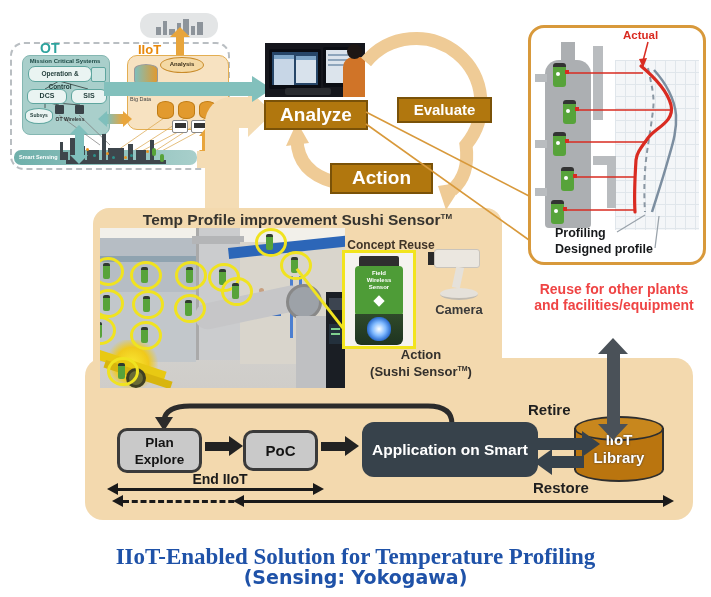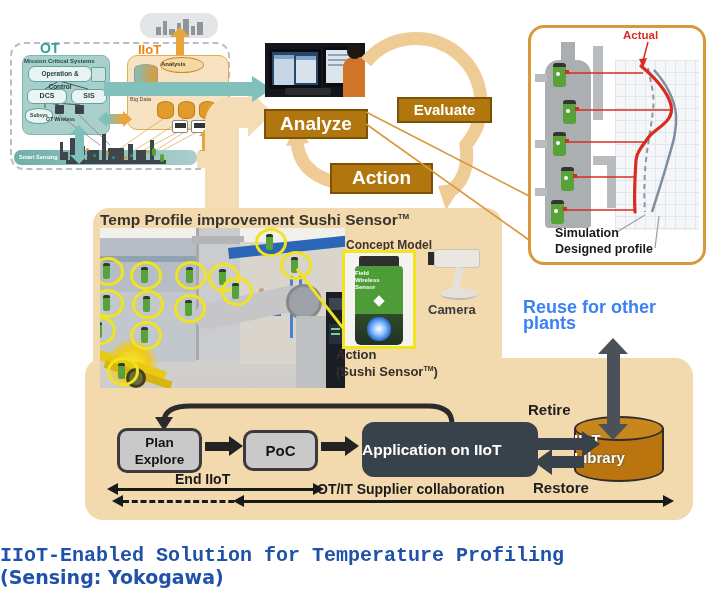--- a/index.html
+++ b/index.html
@@ -1,21 +1,21 @@
 <!DOCTYPE html>
 <html><head>
 <meta charset="utf-8">
 <style>
   html,body{margin:0;padding:0;background:#fff}
   #stage{position:relative;width:711px;height:597px;background:#fff;
          font-family:"Liberation Sans",sans-serif;overflow:hidden}
   .a{position:absolute}
   .tri{position:absolute;width:0;height:0}
   .b{font-weight:bold}
-  .c{}
+  .c{text-align:center}
   .pre{white-space:pre-line}
   svg{position:absolute;overflow:visible}
   
   .pill{position:absolute;background:#EAF4F2;border:1px solid #5FA69F;border-radius:7px;
         text-align:center;font-weight:bold;color:#1F3B38}
   .ocyl{position:absolute;background:#E29A2E;border:1px solid #C07C14;border-radius:50%/30%}
   .mon{position:absolute;background:#fff;border:1px solid #888;border-radius:2px}
   .mon span{display:block;margin:1.5px;height:5px;background:#333}
   
   .cyc{position:absolute;background:#B1770E;border:2px solid #7A5208;color:#fff;
@@ -159,21 +159,21 @@
     <i class="a" style="left:82px;top:1px;width:15px;height:15px;background:#1E1714;border-radius:50%"></i>
   </div>
 
   <svg style="left:0;top:0;width:711px;height:597px;z-index:4" viewBox="0 0 711 597">
     <path d="M 366 62 A 55 55 0 0 1 466 145 Q 470 175 452 190" stroke="#EFCB96" stroke-width="13" fill="none"></path>
     <polygon points="438,186 464,182 446,210" fill="#EFCB96"></polygon>
     <path d="M 334 182 Q 298 172 297 140" stroke="#EFCB96" stroke-width="13" fill="none"></path>
     <polygon points="286,146 309,143 297,122" fill="#EFCB96"></polygon>
   </svg>
 
-  <div class="cyc" style="left:264px;top:109px;width:100px;height:26px;font-size:19px;line-height:25px;z-index:5">Analyze</div>
+  <div class="cyc" style="left:264px;top:100px;width:100px;height:26px;font-size:19px;line-height:25px;z-index:5">Analyze</div>
   <div class="cyc" style="left:330px;top:163px;width:99px;height:27px;font-size:19px;line-height:26px;z-index:5">Action</div>
   <div class="cyc" style="left:397px;top:97px;width:91px;height:22px;font-size:15px;line-height:21px;z-index:5">Evaluate</div>
 
   <svg style="left:0;top:0;width:711px;height:597px;z-index:6" viewBox="0 0 711 597">
     <line x1="366" y1="112" x2="529" y2="196" stroke="#D8993B" stroke-width="1.6"></line>
     <line x1="366" y1="124" x2="529" y2="240" stroke="#D8993B" stroke-width="1.6"></line>
   </svg>
 
   <div class="a" style="left:528px;top:25px;width:178px;height:240px;background:#fff;border:3px solid #D8993B;border-radius:16px;z-index:7;box-sizing:border-box">
     <div class="a" style="left:84px;top:32px;width:84px;height:170px;background-color:#F4F6F8;background-image:linear-gradient(#E0E6EB 1px,transparent 1px),linear-gradient(90deg,#E0E6EB 1px,transparent 1px);background-size:10px 12px"></div>
@@ -203,21 +203,21 @@
       <rect x="32" y="179" width="4" height="4" fill="#D92B21"></rect>
       <path d="M117,40 C120,55 124,68 122,82 C120,100 117,115 115,132 C113,150 113,168 114,184" stroke="#8A97A3" stroke-width="2" stroke-dasharray="5,4" fill="none"></path>
       <path d="M123,42 C135,55 144,72 145,87 C146,104 141,118 137,132 C132,150 126,168 121,184" stroke="#7C8EA0" stroke-width="2.5" fill="none"></path>
       <path d="M110,38 C122,48 136,62 140,77 C144,94 124,100 117,110 C110,120 106,124 105,132 C104,148 103,168 104,184" stroke="#D92B21" stroke-width="3.2" fill="none" stroke-linecap="round"></path>
       <line x1="117" y1="14" x2="112" y2="33" stroke="#D92B21" stroke-width="1.5"></line>
       <polygon points="108,31 116,30 112,40" fill="#D92B21"></polygon>
       <line x1="86" y1="204" x2="114" y2="187" stroke="#99A2AA" stroke-width="1.2"></line>
       <line x1="124" y1="220" x2="128" y2="188" stroke="#99A2AA" stroke-width="1.2"></line>
     </svg>
     <div class="a b" style="left:92px;top:1px;width:60px;font-size:11.5px;color:#D92B21;z-index:5">Actual</div>
-    <div class="a b" style="left:24px;top:198px;width:100px;font-size:12.5px;color:#17191B;z-index:5">Simulation</div>
+    <div class="a b" style="left:24px;top:198px;width:100px;font-size:12.5px;color:#17191B;z-index:5">Profiling</div>
     <div class="a b" style="left:24px;top:214px;width:130px;font-size:12.5px;color:#17191B;z-index:5">Designed profile</div>
   </div>
 
   <div class="a" style="left:93px;top:208px;width:409px;height:190px;background:#F3D9AE;border-radius:16px;z-index:2"></div>
   <div class="a" style="left:85px;top:358px;width:608px;height:162px;background:#F3D9AE;border-radius:18px;z-index:2"></div>
 
   <div class="a b c" style="left:100px;top:211px;width:395px;font-size:15.5px;color:#36342F;z-index:3">
     <span>Temp Profile improvement Sushi Sensor</span><sup style="font-size:8px">TM</sup>
   </div>
 
@@ -287,21 +287,21 @@
       <div class="ycircle" style="left: 180px; top: 22.5px;">
         <div class="ysensor"></div>
       </div>
       <div class="ycircle" style="left: 7px; top: 128.5px;">
         <div class="ysensor"></div>
       </div>
     </div>
 
   <div class="a" style="left:298px;top:268px;width:90px;height:3px;background:#F0E320;transform:rotate(52deg);transform-origin:0 0;z-index:4"></div>
 
-  <div class="a b c" style="left:346px;top:238px;width:90px;font-size:12px;color:#403428;z-index:4">Concept Model</div>
+  <div class="a b c" style="left:346px;top:238px;width:90px;font-size:12px;color:#403428;z-index:4">Concept Reuse</div>
   <div class="a" style="left:342px;top:250px;width:74px;height:99px;background:#F5F3EF;border:3px solid #F2E41E;z-index:4;box-sizing:border-box">
     <i class="a" style="left:14px;top:3px;width:40px;height:12px;background:#2F2F2F;border-radius:2px"></i>
     <i class="a" style="left:10px;top:13px;width:48px;height:50px;background:#4E9C37;border-radius:4px"></i>
     <div class="a b c pre" style="left:10px;top:17px;width:48px;font-size:6px;line-height:7px;color:#fff">Field
 Wireless
 Sensor</div>
     <i class="a" style="left:30px;top:44px;width:8px;height:8px;background:#fff;transform:rotate(45deg)"></i>
     <i class="a" style="left:10px;top:61px;width:48px;height:31px;background:linear-gradient(180deg,#2F4A2A,#1E3320);border-radius:0 0 6px 6px"></i>
     <i class="a" style="left:22px;top:64px;width:24px;height:24px;background:radial-gradient(circle,#FFF 0%,#7FB9FF 40%,#2F6FD0 68%,rgba(47,111,208,0) 75%)"></i>
   </div>
@@ -312,22 +312,23 @@
     <i class="a" style="left:26px;top:21px;width:8px;height:21px;background:#E5E1DA;transform:rotate(12deg)"></i>
     <i class="a" style="left:12px;top:42px;width:38px;height:10px;background:#E5E1DA;border-radius:50%;border-bottom:2px solid #C0BBB2"></i>
   </div>
   <div class="a b c" style="left:428px;top:302px;width:62px;font-size:13px;color:#3A3A3A;z-index:4">Camera</div>
 
   <div class="a b c" style="left:336px;top:348px;width:170px;font-size:13px;line-height:14px;color:#33302C;z-index:4">
     <div>Action</div>
     <div><span>(Sushi Sensor</span><sup style="font-size:7px">TM</sup><span>)</span></div>
   </div>
 
-  <div class="a b c" style="left:523px;top:299px;width:182px;font-size:18px;line-height:16px;color:#3b82f6;z-index:3">
+  <div class="a b c" style="left:523px;top:281px;width:182px;font-size:14px;line-height:16px;color:#ef4444;z-index:3">
     <div>Reuse for other plants</div>
+    <div>and facilities/equipment</div>
   </div>
   <div class="a" style="z-index:6">
     <div class="a" style="left:607px;top:352px;width:13px;height:74px;background:#4A5158"></div>
     <div class="tri" style="left:598px;top:338px;border-left:15px solid transparent;border-right:15px solid transparent;border-bottom:16px solid #4A5158"></div>
     <div class="tri" style="left:598px;top:424px;border-left:15px solid transparent;border-right:15px solid transparent;border-top:16px solid #4A5158"></div>
   </div>
 
   <svg style="left:0;top:0;width:711px;height:597px;z-index:5" viewBox="0 0 711 597">
     <path d="M 452 424 Q 452 406 428 406 L 190 406 Q 166 406 164 420" stroke="#2B2B2B" stroke-width="5" fill="none"></path>
     <polygon points="155,417 173,417 164,431" fill="#2B2B2B"></polygon>
@@ -337,21 +338,21 @@
 Explore</div>
   <div class="a" style="z-index:5">
     <div class="a" style="left:205px;top:442px;width:24px;height:9px;background:#222"></div>
     <div class="tri" style="left:229px;top:436px;border-top:10px solid trans parent;border-top:10px solid transparent;border-bottom:10px solid transparent;border-left:14px solid #222"></div>
   </div>
   <div class="flowbox" style="left:243px;top:430px;width:75px;height:41px;font-size:15px;line-height:36px;z-index:5">PoC</div>
   <div class="a" style="z-index:5">
     <div class="a" style="left:321px;top:442px;width:24px;height:9px;background:#222"></div>
     <div class="tri" style="left:345px;top:436px;border-top:10px solid transparent;border-bottom:10px solid transparent;border-left:14px solid #222"></div>
   </div>
-  <div class="a b c" style="left:362px;top:422px;width:176px;height:55px;background:#37424B;border-radius:12px;color:#fff;font-size:15.5px;line-height:55px;z-index:5">Application on IIoT</div>
+  <div class="a b c" style="left:362px;top:422px;width:176px;height:55px;background:#37424B;border-radius:12px;color:#fff;font-size:15.5px;line-height:55px;z-index:5">Application on Smart</div>
 
   <div class="a" style="z-index:5">
     <div class="a" style="left:574px;top:457px;width:90px;height:25px;background:#BA750F;border:2px solid #2E2E2E;border-radius:50%;box-sizing:border-box"></div>
     <div class="a" style="left:574px;top:428px;width:90px;height:42px;background:#BA750F;border-left:2px solid #2E2E2E;border-right:2px solid #2E2E2E;box-sizing:border-box"></div>
     <div class="a" style="left:574px;top:416px;width:90px;height:25px;background:#C8871D;border:2px solid #2E2E2E;border-radius:50%;box-sizing:border-box"></div>
     <div class="a b c pre" style="left:574px;top:431px;width:90px;color:#fff;font-size:15px;line-height:18px;text-shadow:0 0 2px #333">IIoT
 Library</div>
   </div>
   <div class="a b" style="left:528px;top:401px;width:60px;font-size:15px;color:#1F1F1F;z-index:5">Retire</div>
   <div class="a b" style="left:533px;top:479px;width:72px;font-size:15px;color:#1F1F1F;z-index:5">Restore</div>
@@ -363,27 +364,26 @@
     <div class="a" style="left:552px;top:456px;width:32px;height:12px;background:#37424B"></div>
     <div class="tri" style="left:534px;top:449px;border-top:13px solid transparent;border-bottom:13px solid transparent;border-right:18px solid #37424B"></div>
   </div>
 
   <div class="a b c" style="left:175px;top:471px;width:90px;font-size:14px;color:#1A1A1A;z-index:5">End IIoT</div>
   <div class="a" style="z-index:5">
     <div class="a" style="left:117px;top:488px;width:196px;height:3px;background:#1A1A1A"></div>
     <div class="tri" style="left:107px;top:483px;border-top:6.5px solid transparent;border-bottom:6.5px solid transparent;border-right:11px solid #1A1A1A"></div>
     <div class="tri" style="left:313px;top:483px;border-top:6.5px solid transparent;border-bottom:6.5px solid transparent;border-left:11px solid #1A1A1A"></div>
   </div>
-  <div class="a b c" style="left:317px;top:481px;width:205px;font-size:14px;color:#1A1A1A;z-index:5">OT/IT Supplier collaboration</div>
   <div class="a" style="z-index:5">
     <div class="a" style="left:123px;top:500px;width:120px;border-top:3px dashed #1A1A1A"></div>
     <div class="tri" style="left:112px;top:495px;border-top:6.5px solid transparent;border-bottom:6.5px solid transparent;border-right:11px solid #1A1A1A"></div>
   </div>
   <div class="a" style="z-index:5">
     <div class="a" style="left:243px;top:500px;width:420px;height:3px;background:#1A1A1A"></div>
     <div class="tri" style="left:233px;top:495px;border-top:6.5px solid transparent;border-bottom:6.5px solid transparent;border-right:11px solid #1A1A1A"></div>
     <div class="tri" style="left:663px;top:495px;border-top:6.5px solid transparent;border-bottom:6.5px solid transparent;border-left:11px solid #1A1A1A"></div>
   </div>
 
-  <div class="a b c" style="left:0;top:544px;width:711px;font-size:20px;color:#1F52A8;font-family:Liberation Mono, monospace;z-index:5">IIoT-Enabled Solution for Temperature Profiling</div>
+  <div class="a b c" style="left:0;top:544px;width:711px;font-size:23px;color:#1F52A8;font-family:Liberation Serif, serif;z-index:5">IIoT-Enabled Solution for Temperature Profiling</div>
   <div class="a b c" style="left:0;top:566px;width:711px;font-size:19px;color:#1F52A8;font-family:'DejaVu Sans',sans-serif;z-index:5">(Sensing: Yokogawa)</div>
 
 </div>
 
 </body></html>

